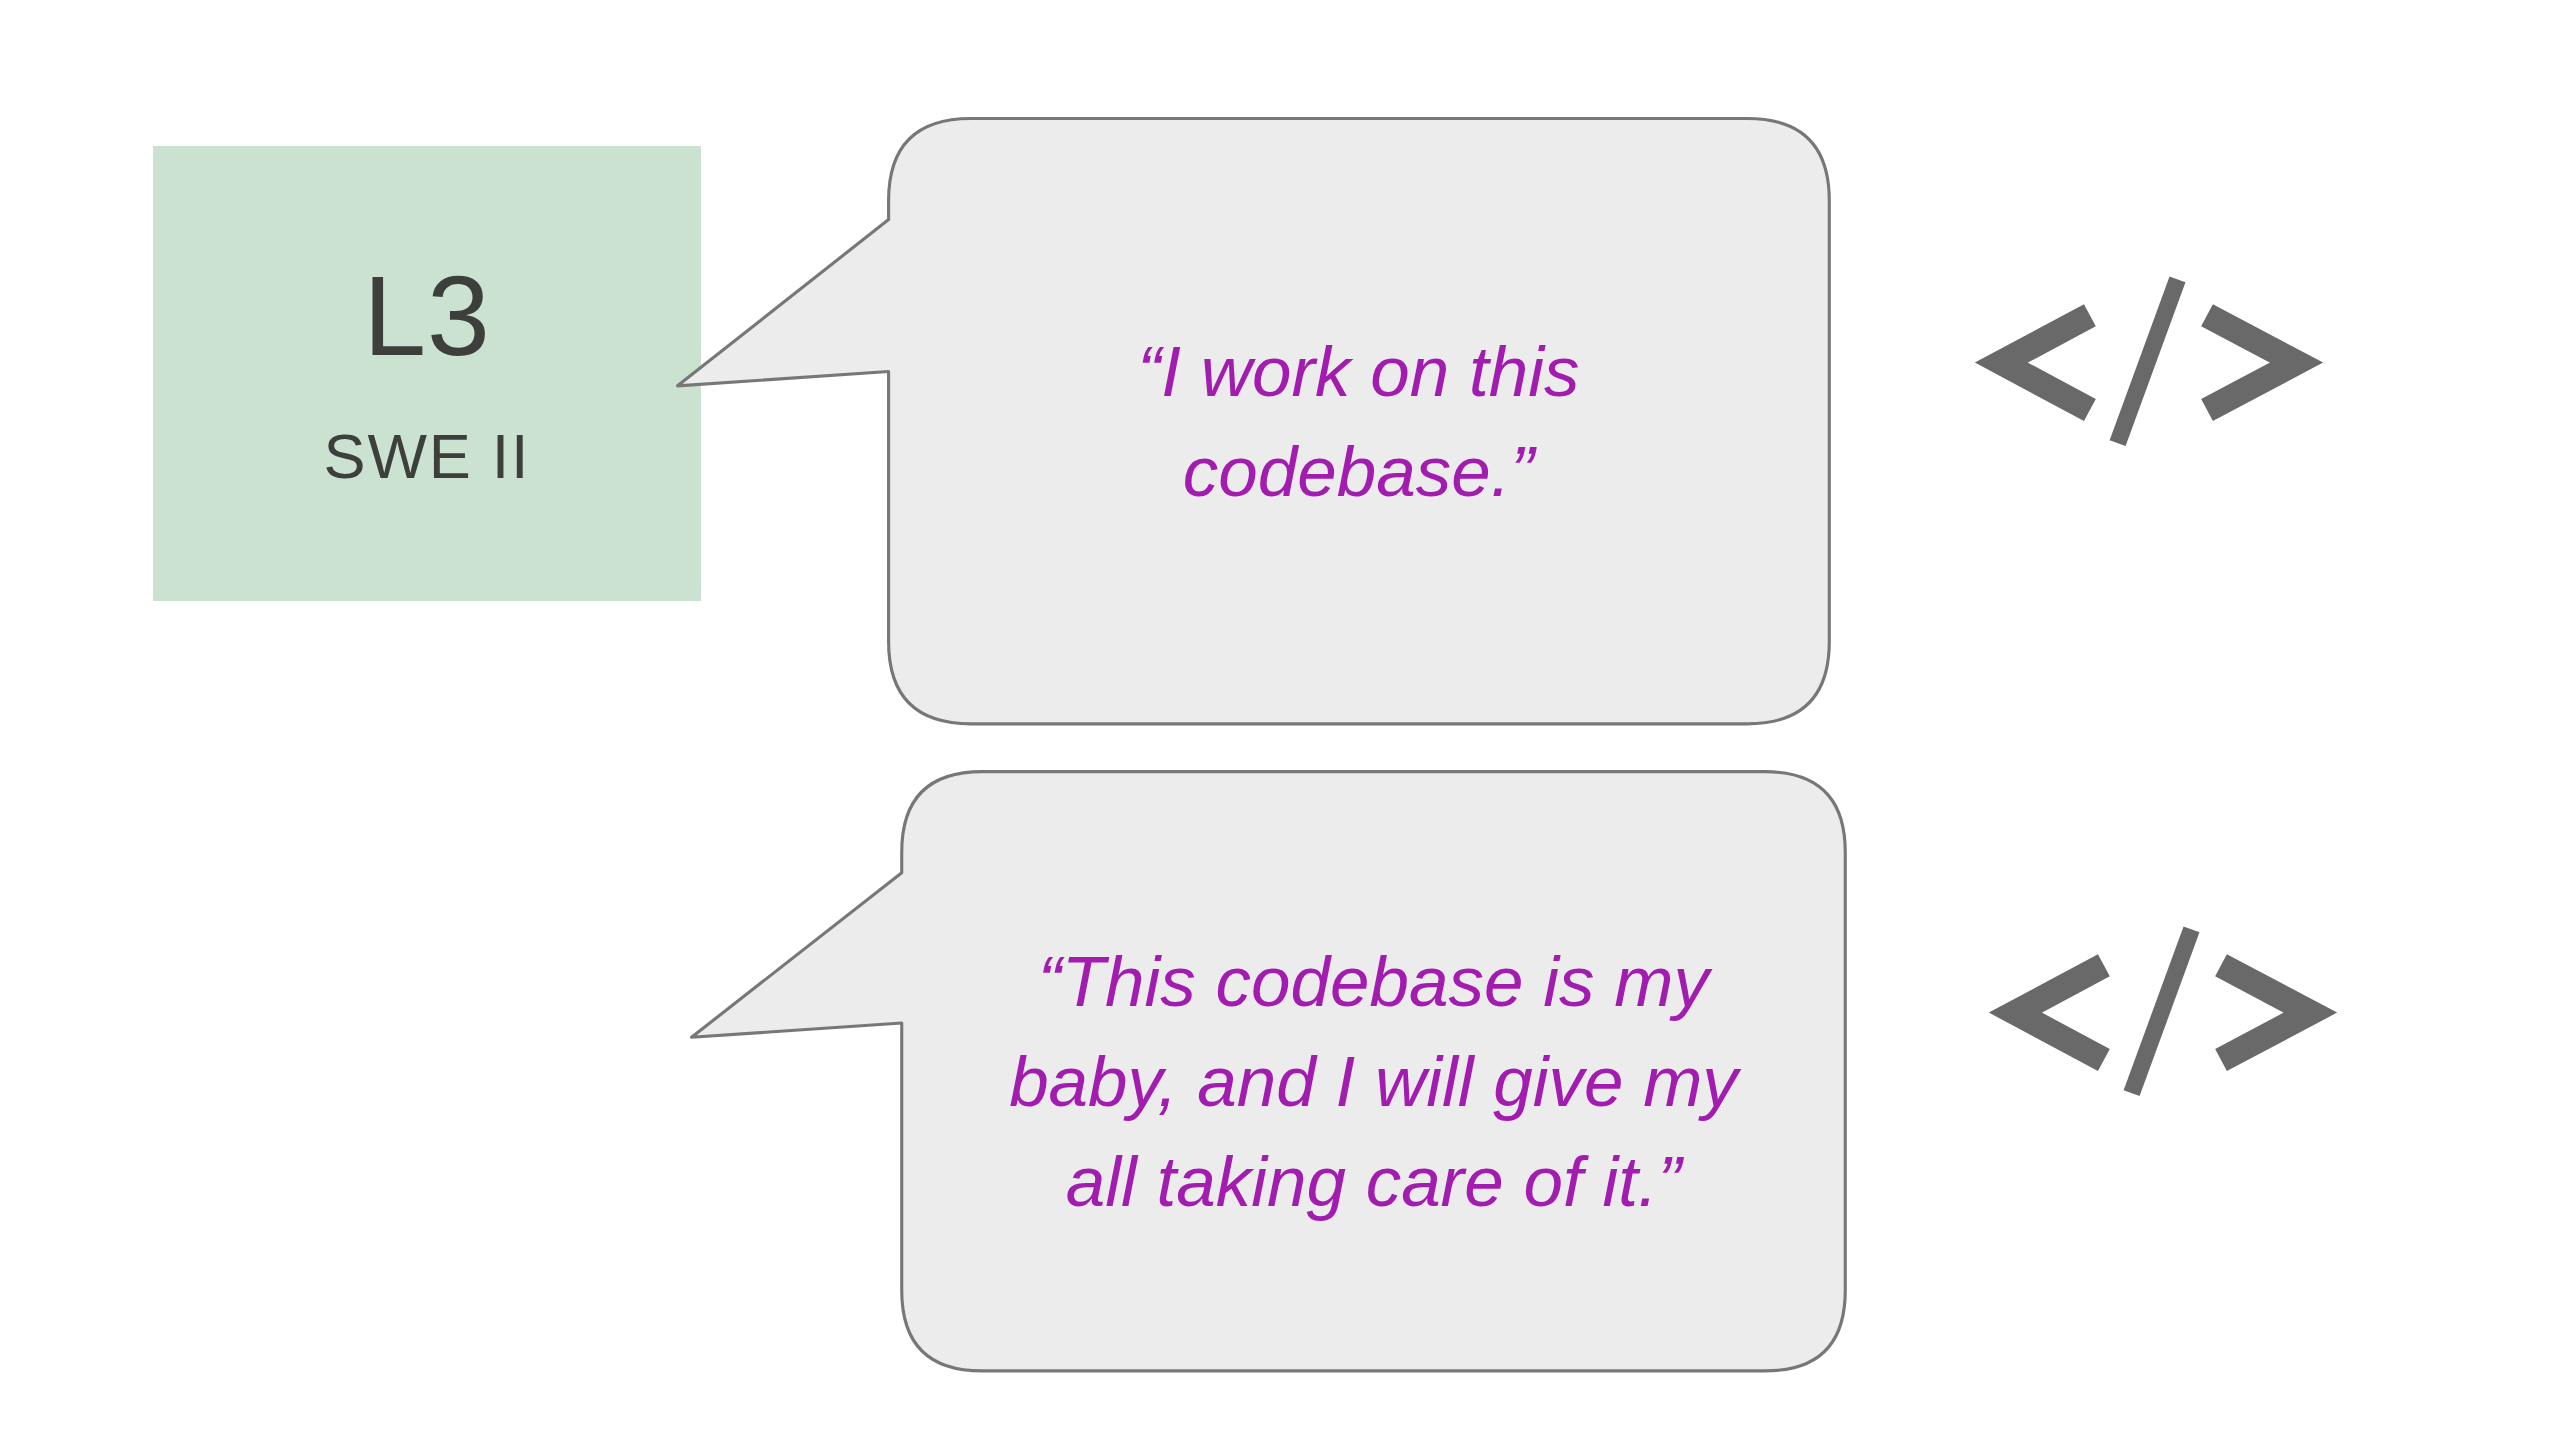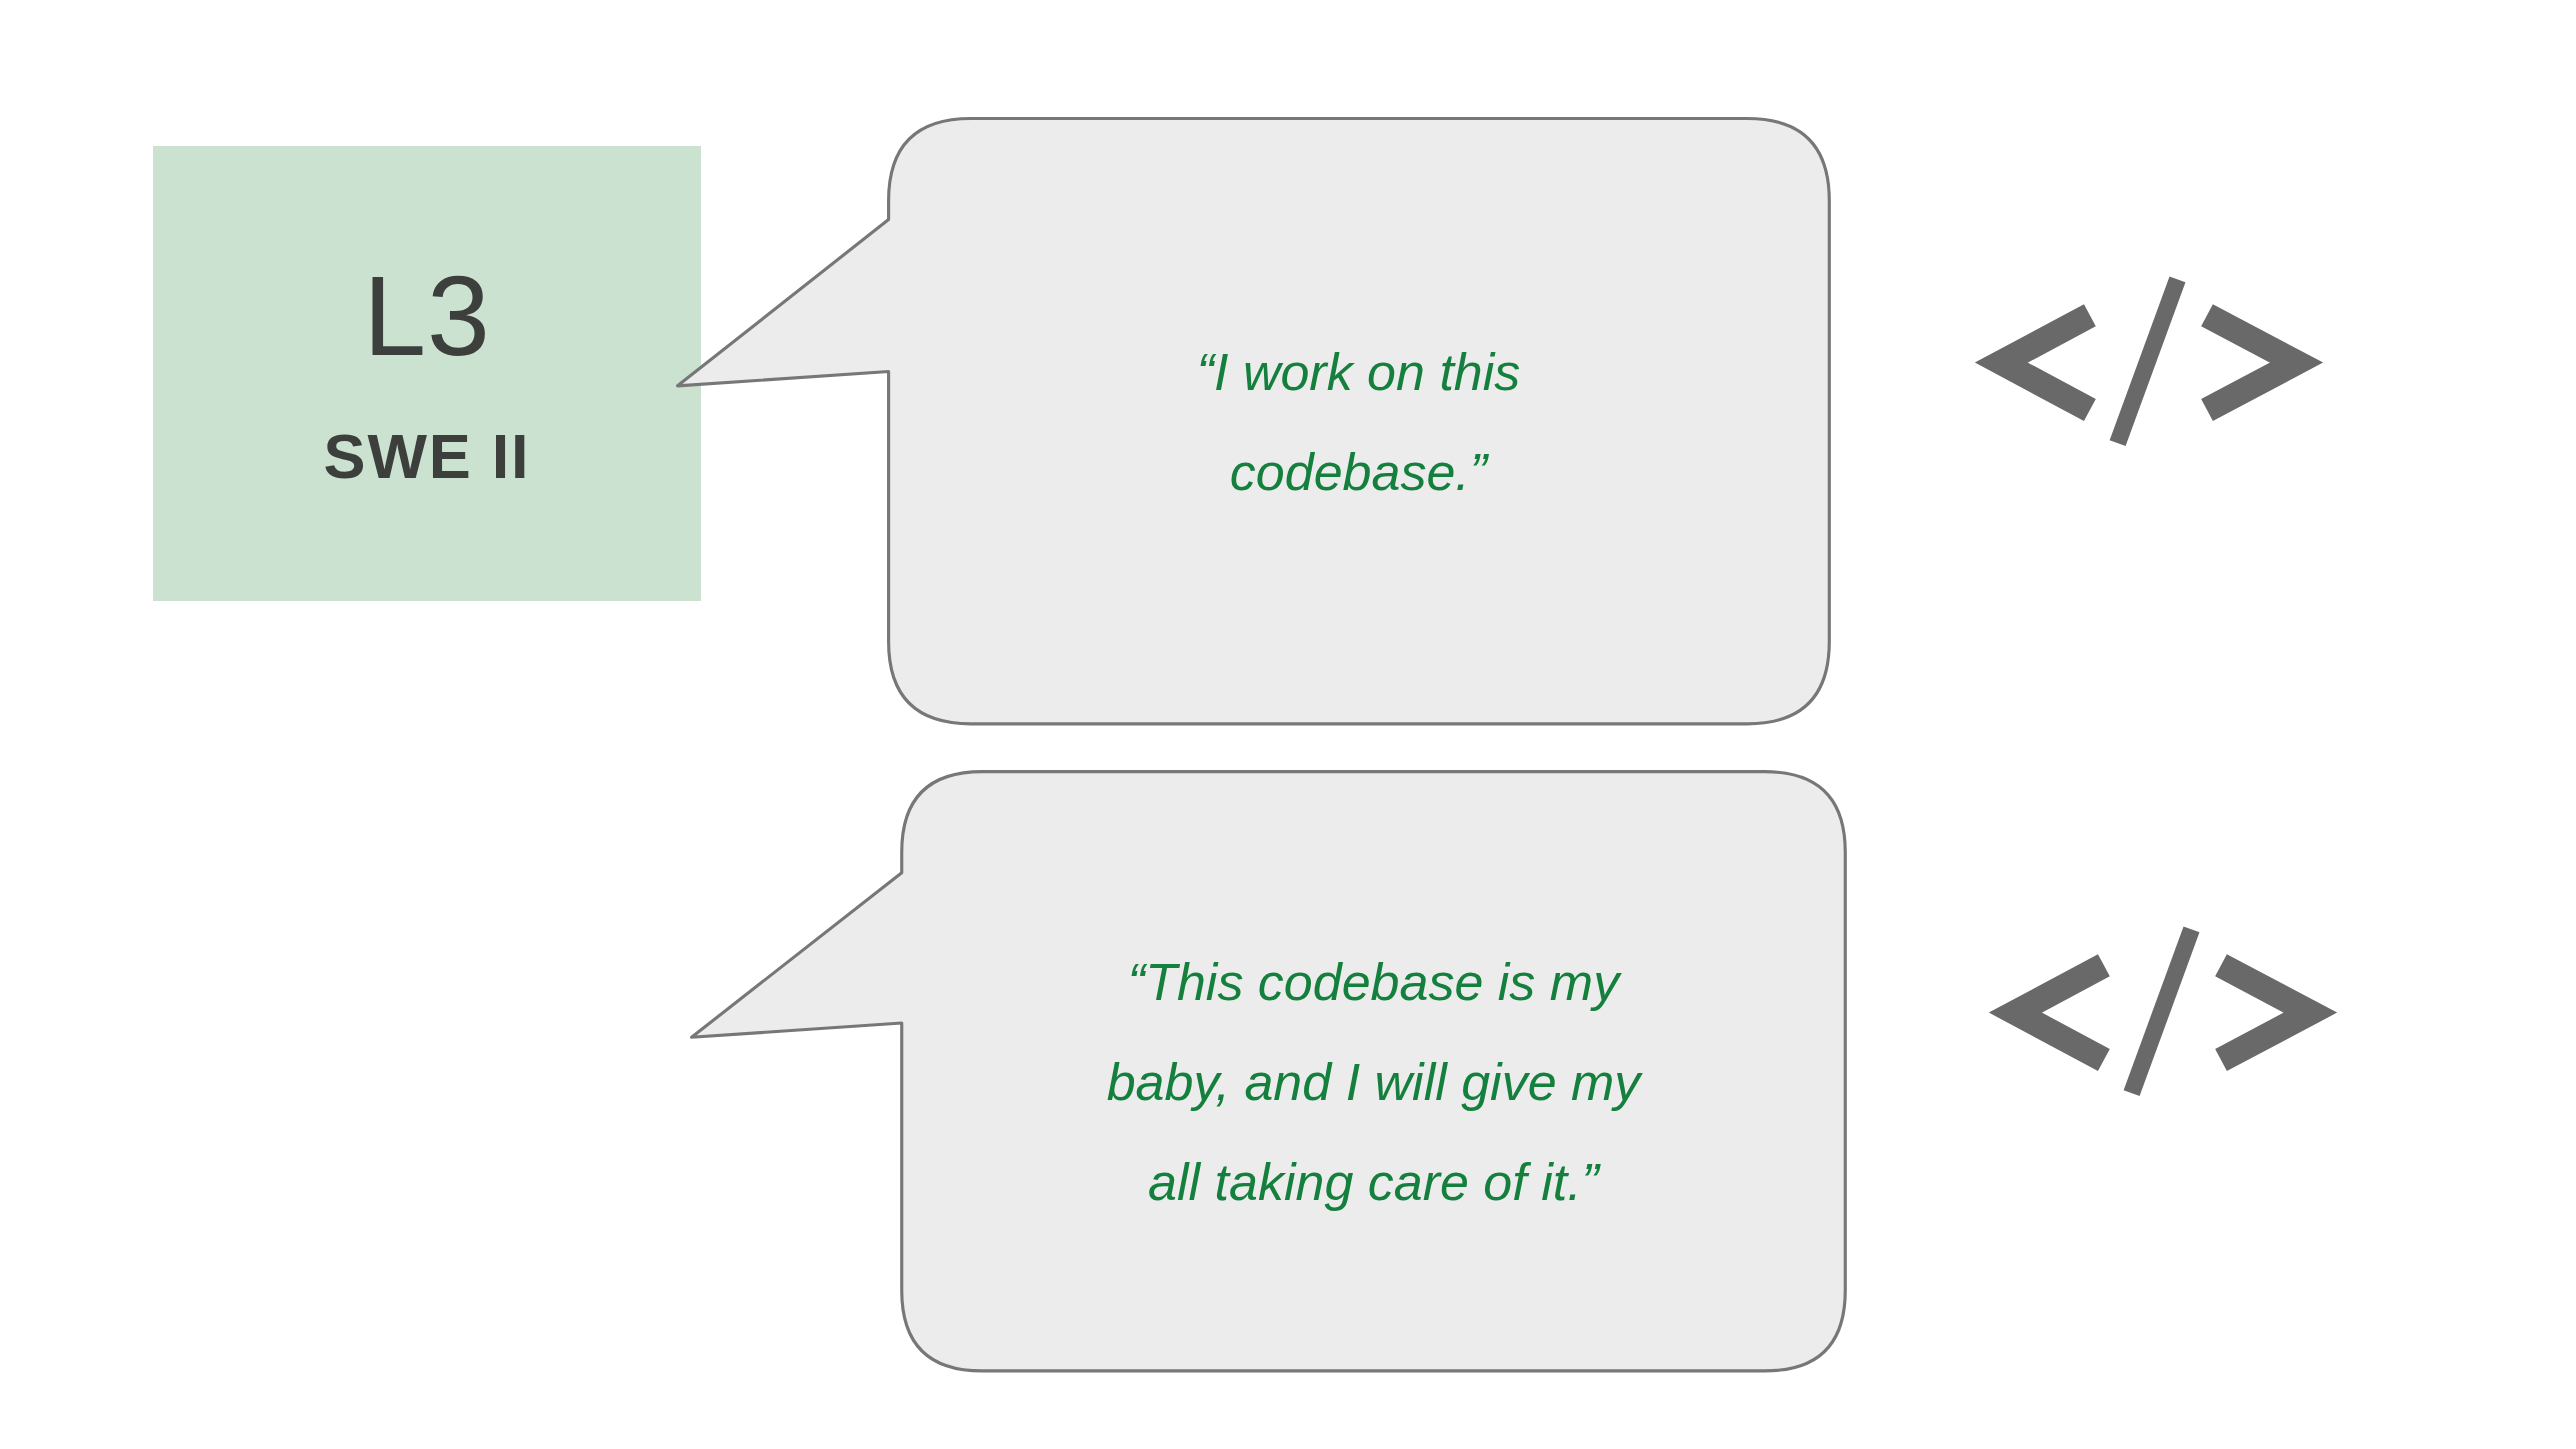--- a/index.html
+++ b/index.html
@@ -32,21 +32,21 @@
   .level-label {
     font-size: 113px;
     line-height: 116px;
     font-weight: 400;
     letter-spacing: 0.9px;
     margin-bottom: 49px;
   }
   .level-title {
     font-size: 63px;
     line-height: 66px;
-    font-weight: 700;
+    font-weight: 400;
     letter-spacing: 1.8px;
   }
 
   
   .bubble-svg { position: absolute; }
   .bubble-svg.b1 { left: 671px; top: 114px; width: 1172px; height: 617px; }
   .bubble-svg.b2 { left: 671px; top: 767px; width: 1185px; height: 613px; }
   .bubble-path {
     fill: #ececec;
     stroke: #777777;
@@ -54,23 +54,23 @@
     stroke-linejoin: round;
   }
 
   .quote {
     position: absolute;
     display: flex;
     align-items: center;
     justify-content: center;
     text-align: center;
     font-style: italic;
-    font-size: 52px;
+    font-size: 71px;
     line-height: 100px;
-    color: #15803d;
+    color: #a21caf;
     white-space: pre-line;
   }
   .quote.q1 { left: 929px; top: 119px; width: 859px; height: 606px; }
   .quote.q2 { left: 944px; top: 782px; width: 859px; height: 599px; }
 
   
   .code-icon { position: absolute; width: 304px; height: 179px; }
   .code-icon.i1 { left: 1996px; top: 274px; }
   .code-icon.i2 { left: 2010px; top: 924px; }
   .code-icon .chev {

